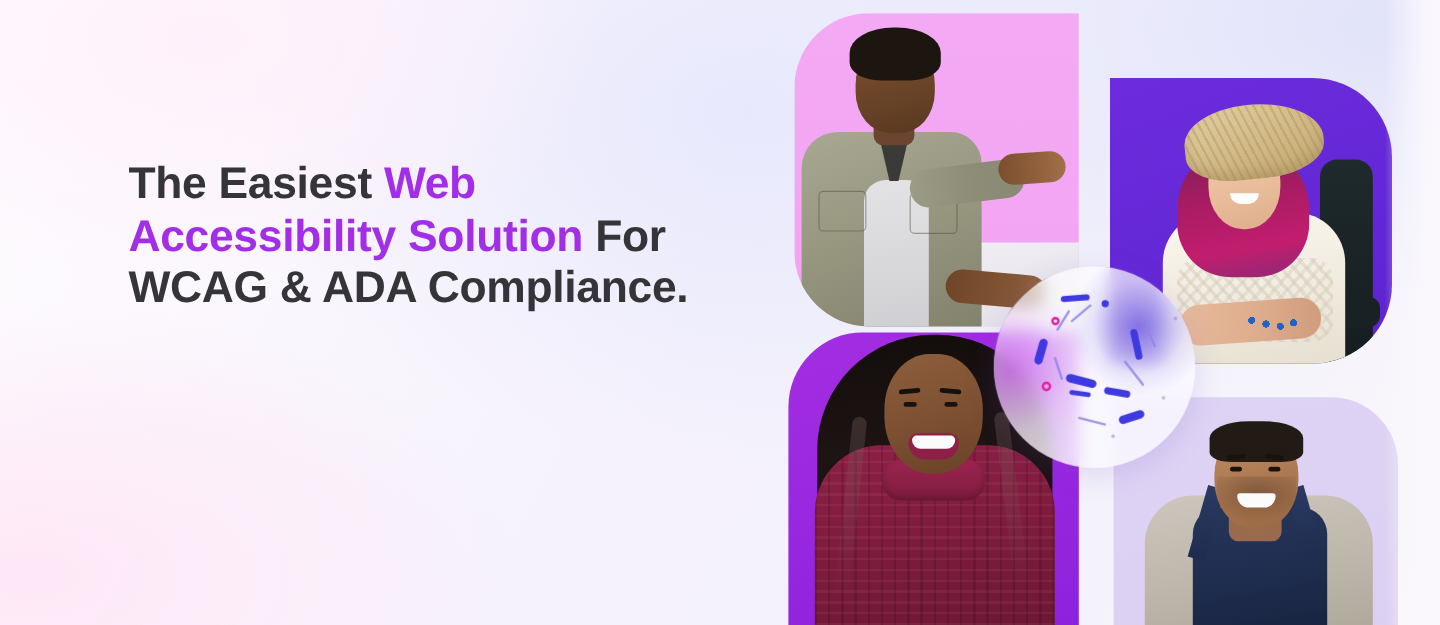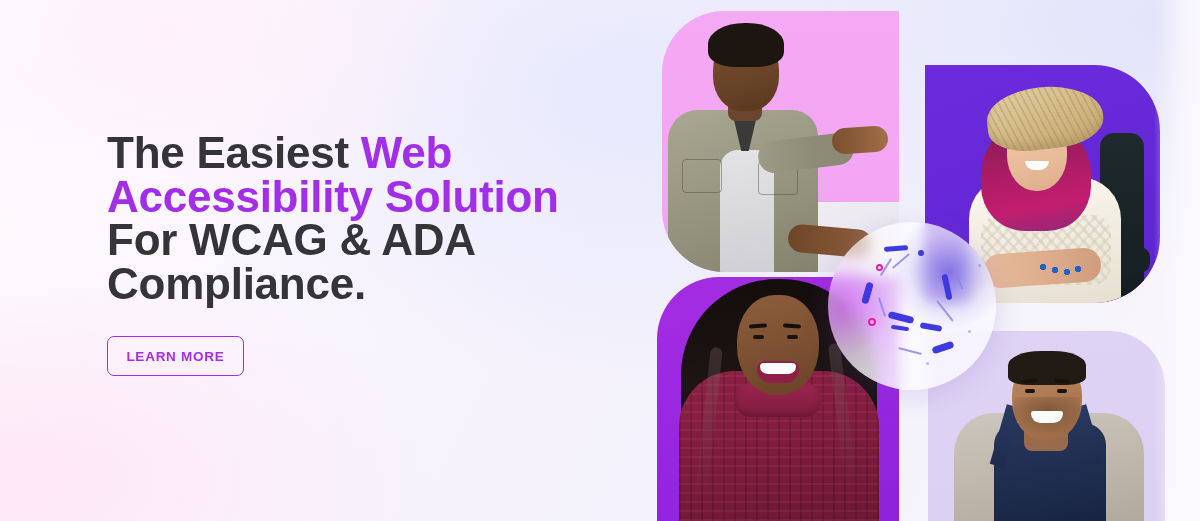--- a/index.html
+++ b/index.html
@@ -31,21 +31,21 @@
 
   
   .copy {
     position: absolute;
     left: 107px;
     top: 131px;
     width: 470px;
   }
 
   .headline {
-    font-size: 44px;
+    font-size: 37px;
     line-height: 43.5px;
     font-weight: bold;
     letter-spacing: -0.25px;
     color: #353438;
   }
   .headline .accent { color: #a32ee8; }
 
   .subhead {
     margin-top: 24px;
     font-size: 16.5px;
@@ -399,21 +399,20 @@
 <body>
 
 <div class="hero">
 
   <div class="copy">
 
     <h1 class="headline"><span>The Easiest </span><span class="accent">Web Accessibility Solution</span><span> For WCAG &amp; ADA Compliance.</span></h1>
 
 
     <div class="cta-row">
-      <button class="btn btn-secondary">LEARN MORE</button>
     </div>
   </div>
 
   <div class="collage">
 
     <div class="photo photo-1">
       <div class="p1-laptop"></div>
       <div class="p1-body"></div>
       <div class="p1-shirt"></div>
       <div class="p1-pocket-a"></div>

